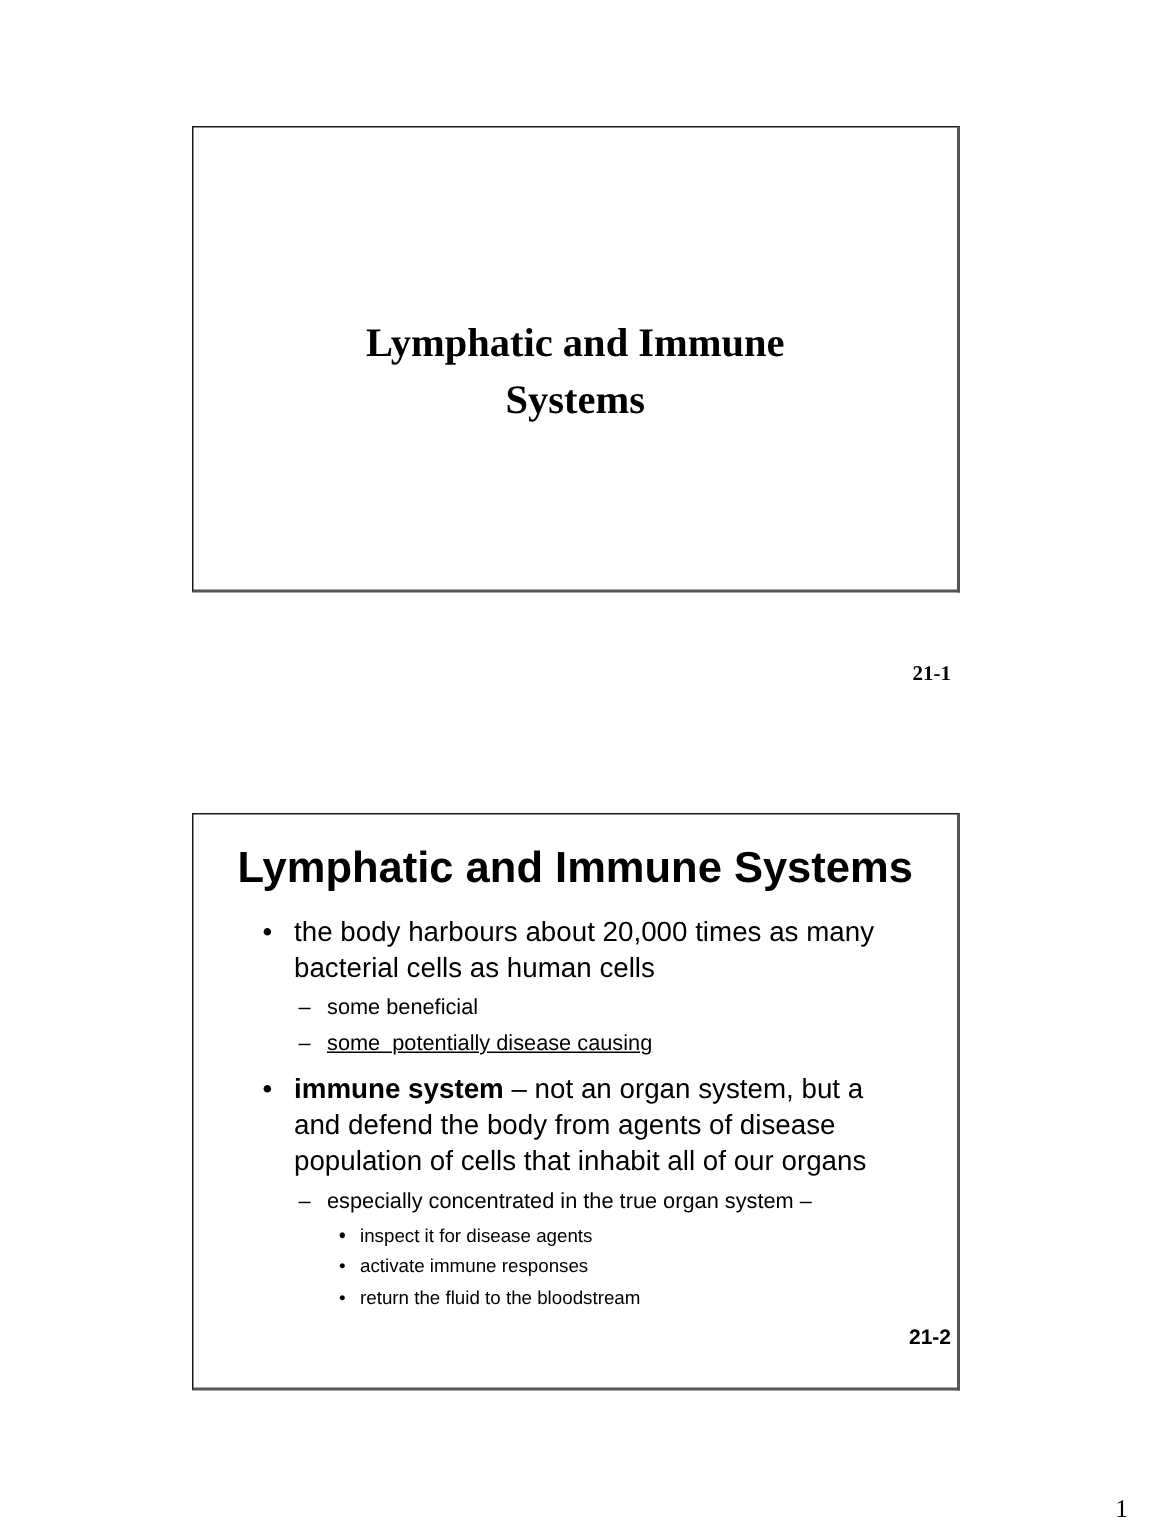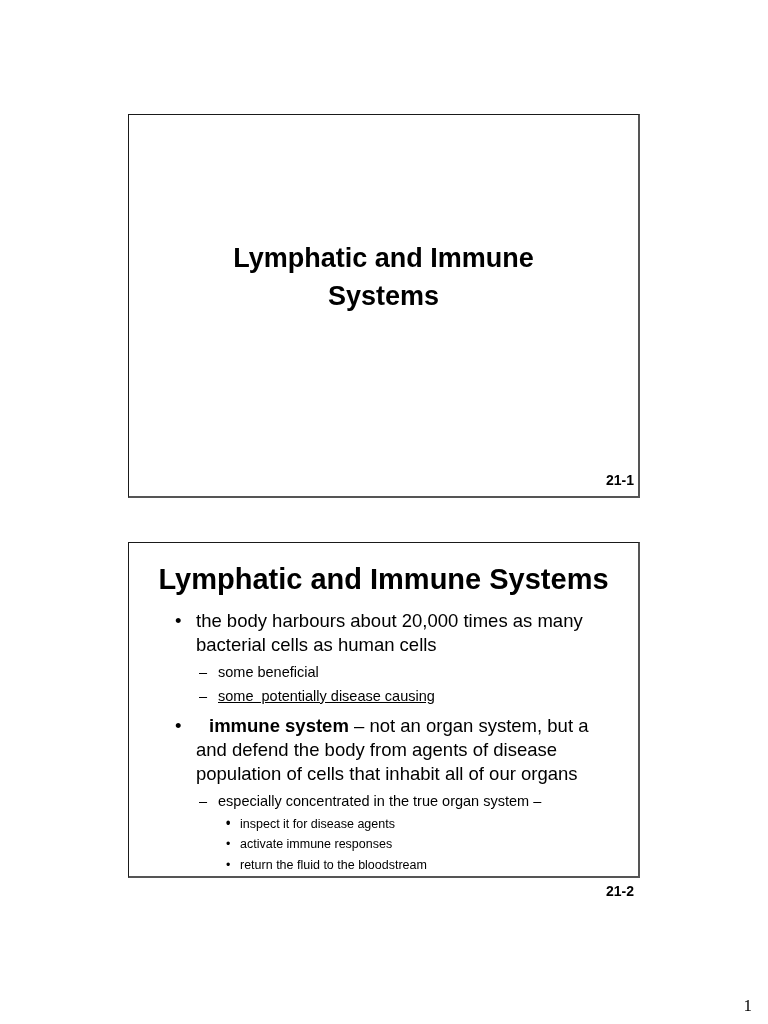--- a/index.html
+++ b/index.html
@@ -18,29 +18,30 @@
     .slide {
       position: absolute;
       box-sizing: border-box;
       border: 1.5px solid #1a1a1a;
       border-right: 2px solid #555;
       border-bottom: 2px solid #555;
       background: #fff;
     }
     #slide1 {
       left: 128px;
-      top: 114px;
+      top: 84px;
       width: 512px;
-      height: 384px;
+      height: 311px;
+      font-family: Liberation Serif, serif;
     }
     #slide2 {
       left: 128px;
       top: 542px;
       width: 512px;
-      height: 336px;
+      height: 385px;
     }
     .title-center {
       position: absolute;
       left: 0;
       right: 0;
       top: 124px;
       text-align: center;
       font-weight: bold;
       font-size: 27px;
       line-height: 38px;
@@ -101,21 +102,21 @@
       padding-left: 111px;
       font-size: 12.5px;
       line-height: 16px;
       margin-bottom: 4.5px;
     }
     .l3 .dot {
       position: absolute;
       left: 97px;
       top: 0;
     }
-    .b { font-weight: bold; margin-left: 13px; }
+    .b { font-weight: bold; }
     .page-number {
       position: absolute;
       right: 16px;
       top: 996px;
       font-family: "Liberation Serif", serif;
       font-size: 17px;
     }
   </style>
 </head>
 <body>

